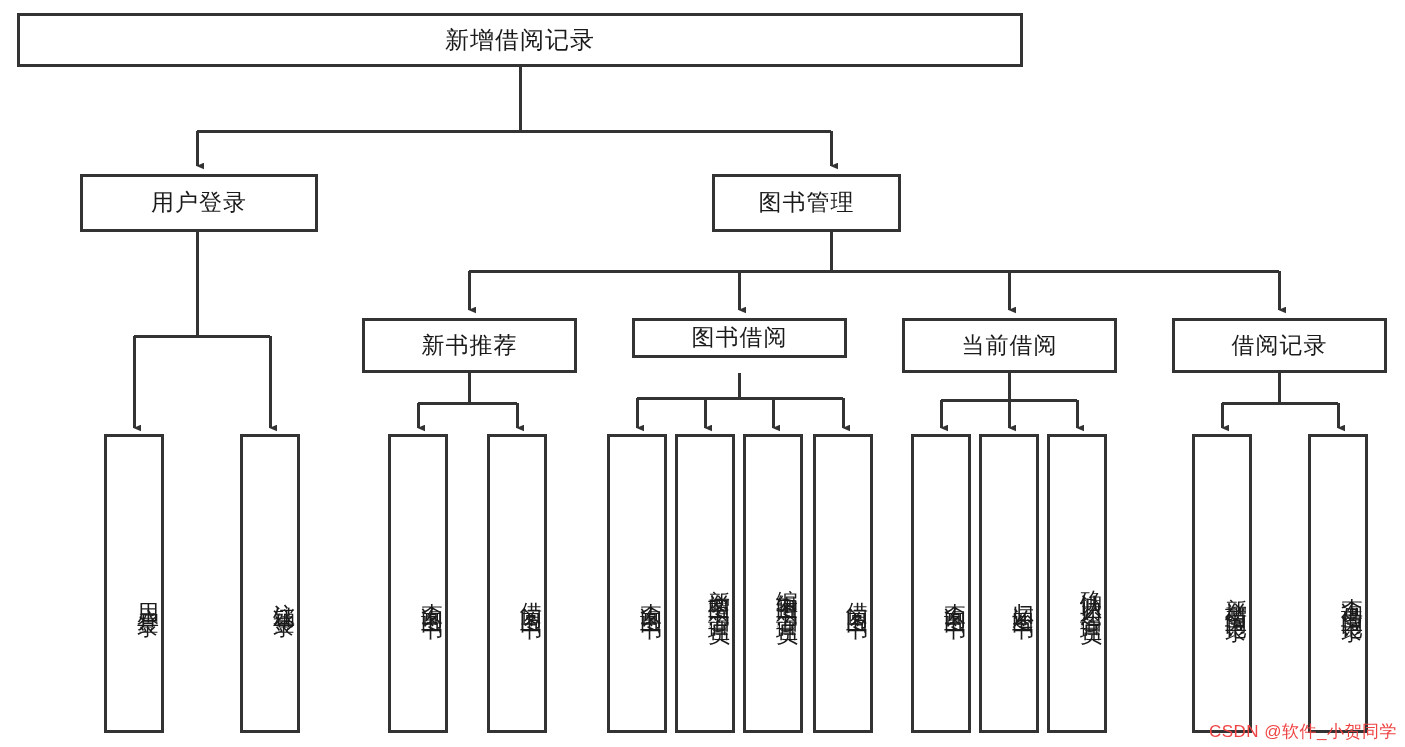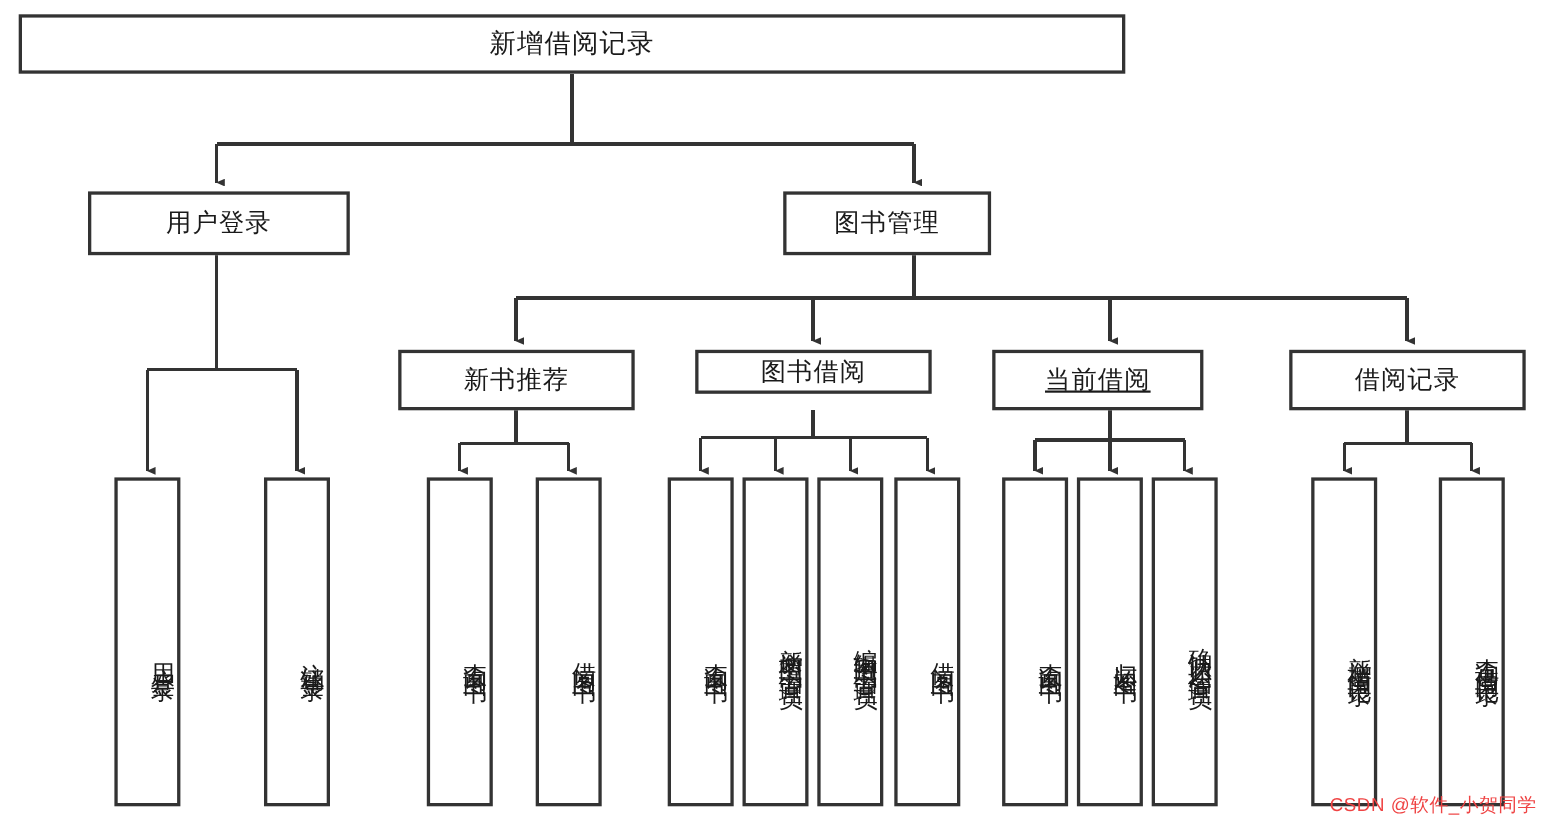--- a/index.html
+++ b/index.html
@@ -138,21 +138,21 @@
   </div>
 
   <div class="node horizontal" style="left:362px; top:318px; width:215px; height:55px;">
     <span class="node-label">新书推荐</span>
   </div>
 
   <div class="node horizontal" style="left:632px; top:318px; width:215px; height:40px;">
     <span class="node-label">图书借阅</span>
   </div>
 
-  <div class="node horizontal" style="left:902px; top:318px; width:192px; height:55px;text-decoration:underline;">
+  <div class="node horizontal" style="left:902px; top:318px; width:215px; height:55px;">
     <span class="node-label">当前借阅</span>
   </div>
 
   <div class="node horizontal" style="left:1172px; top:318px; width:215px; height:55px;">
     <span class="node-label">借阅记录</span>
   </div>
 
   <div class="node vertical" style="left:104px; top:434px; width:60px; height:299px;">
     <span class="node-label">用户登录</span>
   </div>

